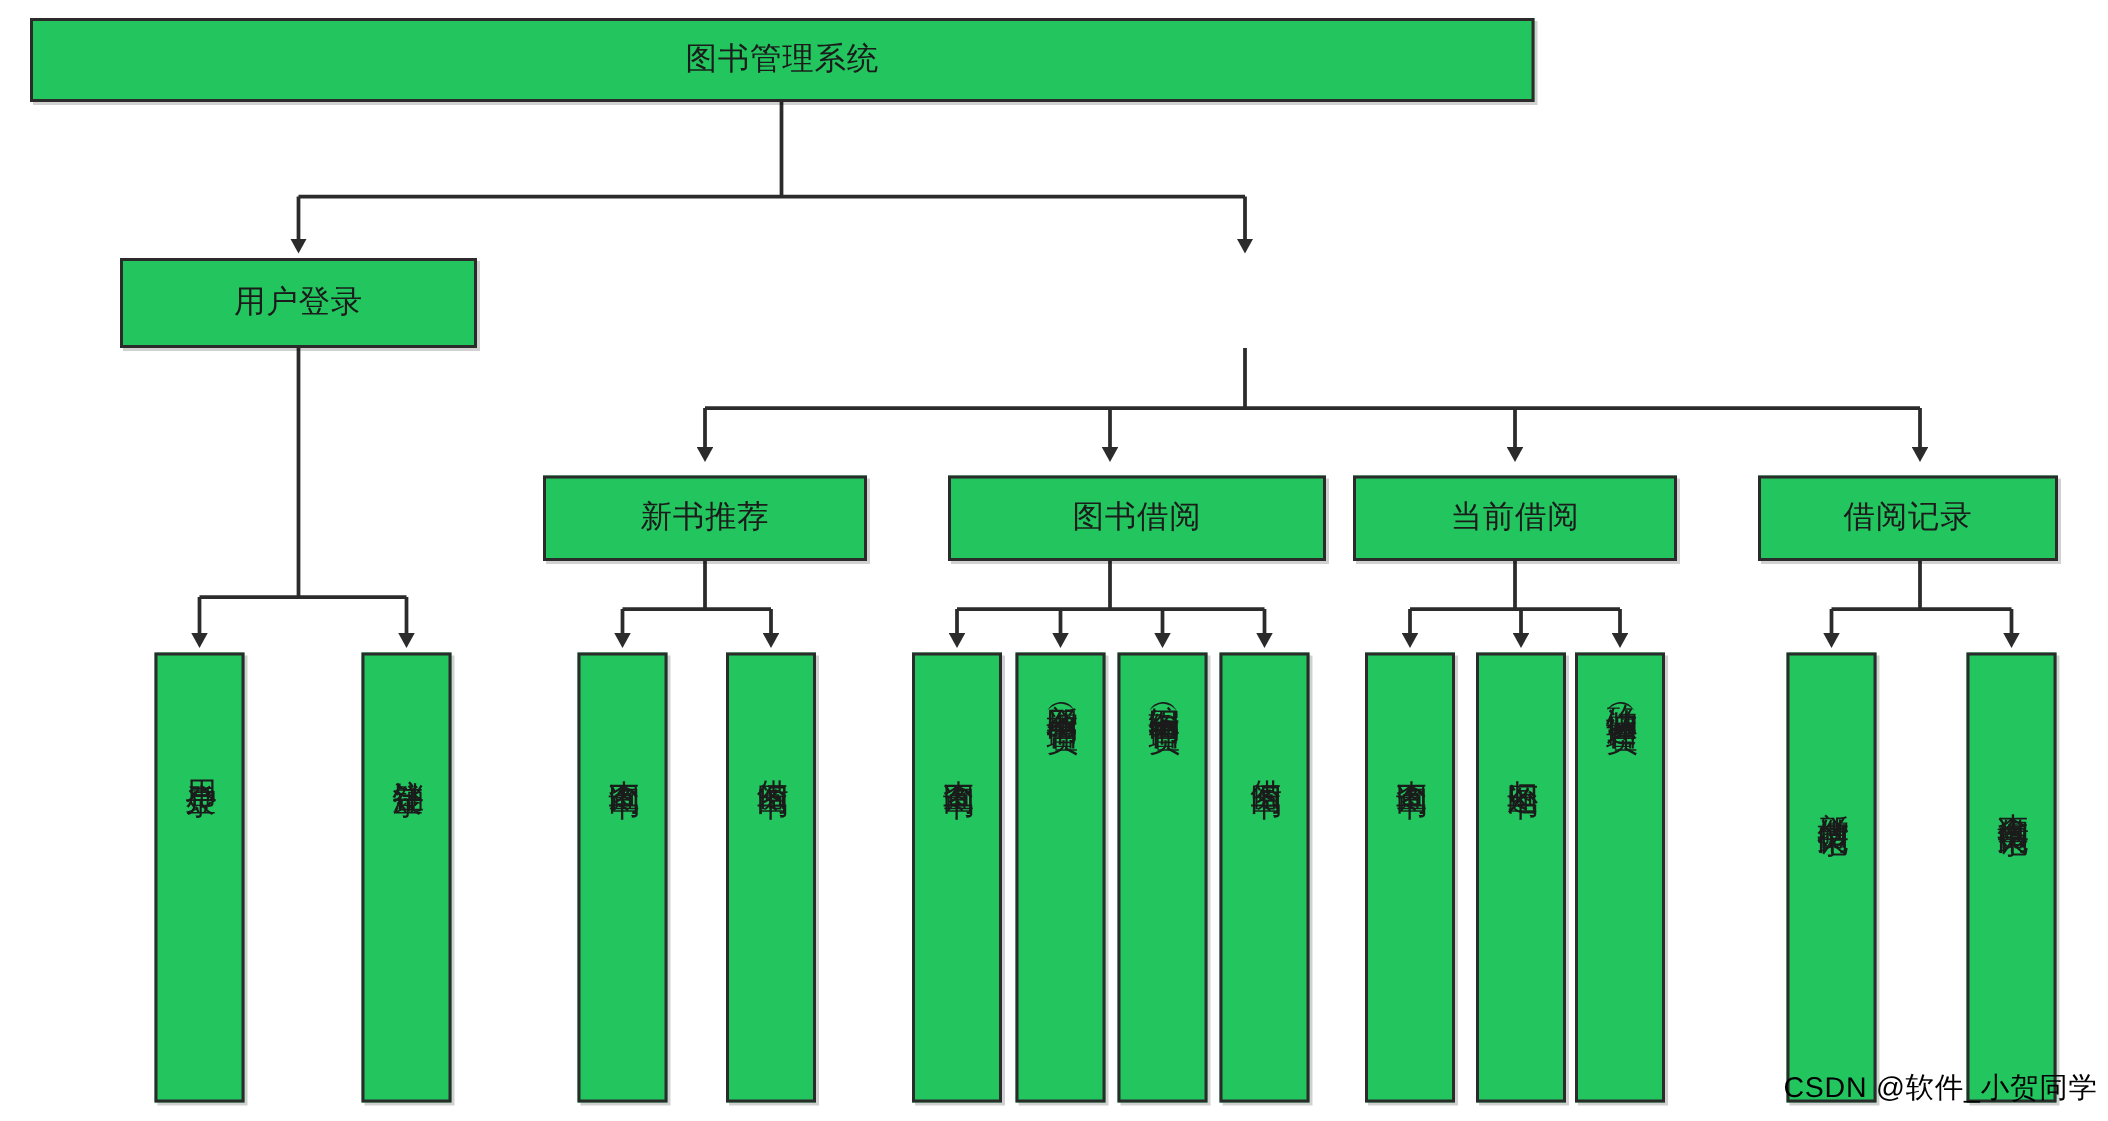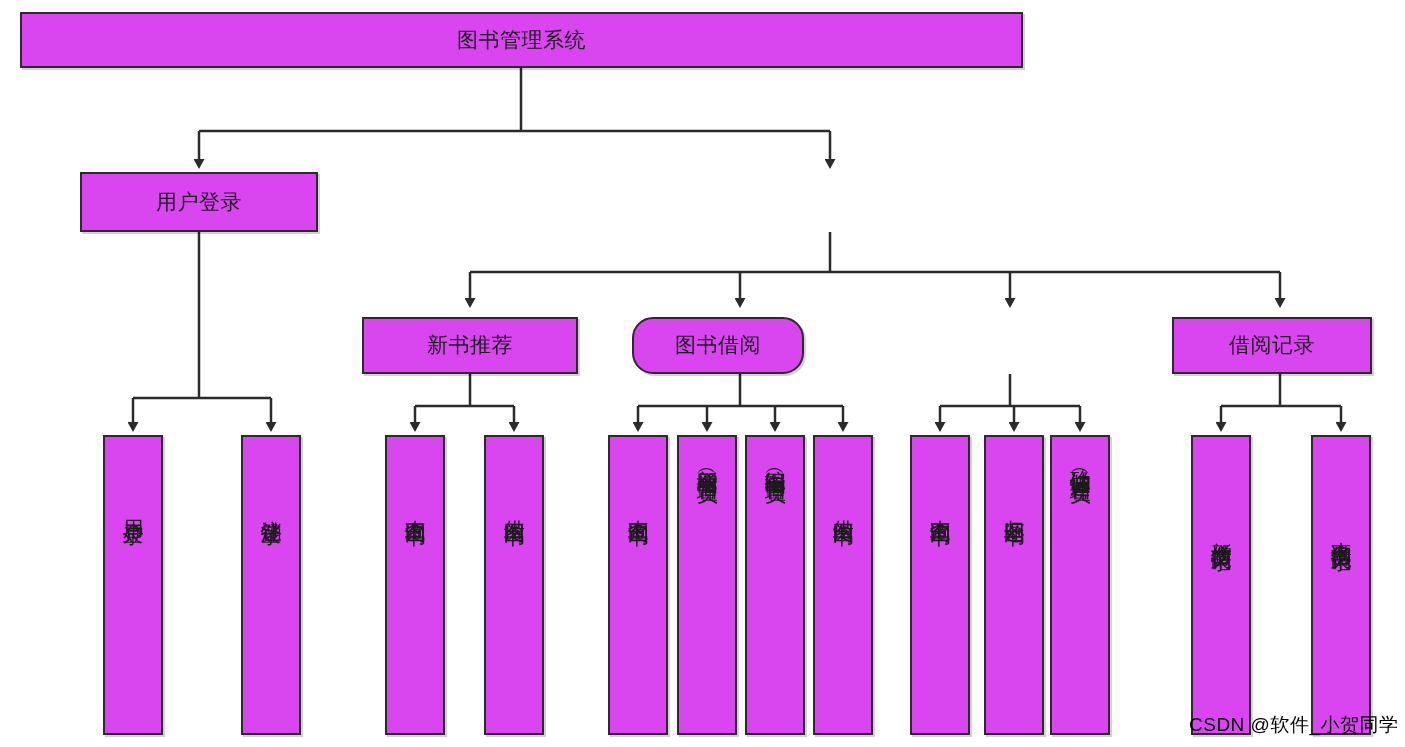--- a/index.html
+++ b/index.html
@@ -16,21 +16,21 @@
   }
   #canvas {
     position: absolute;
     left: 0; top: 0;
     width: 1405px;
     height: 747px;
   }
   .node {
     position: absolute;
     box-sizing: border-box;
-    background: #d946ef;
+    background: #22c55e;
     border: 2px solid #2b2b2b;
     box-shadow: 2px 2px 0 0 rgba(0,0,0,0.18);
     display: flex;
     align-items: center;
     justify-content: center;
     color: #1b1b1b;
     z-index: 2;
   }
   .node .label {
     font-size: 21px;
@@ -133,22 +133,25 @@
     <span class="label">图书管理系统</span>
   </div>
 
   <div class="node" style="left:80px; top:172px; width:238px; height:60px;">
     <span class="label">用户登录</span>
   </div>
 
   <div class="node" style="left:362px; top:317px; width:216px; height:57px;">
     <span class="label">新书推荐</span>
   </div>
-  <div class="node" style="left:632px; top:317px; width:172px; height:57px;border-radius:21px;">
+  <div class="node" style="left:632px; top:317px; width:252px; height:57px;">
     <span class="label">图书借阅</span>
+  </div>
+  <div class="node" style="left:902px; top:317px; width:216px; height:57px;">
+    <span class="label">当前借阅</span>
   </div>
   <div class="node" style="left:1172px; top:317px; width:200px; height:57px;">
     <span class="label">借阅记录</span>
   </div>
 
   <div class="node vertical mid" style="left:103px; top:435px; width:60px; height:300px;">
     <span class="label">用户登录</span>
   </div>
   <div class="node vertical mid" style="left:241px; top:435px; width:60px; height:300px;">
     <span class="label">注销登录</span>

